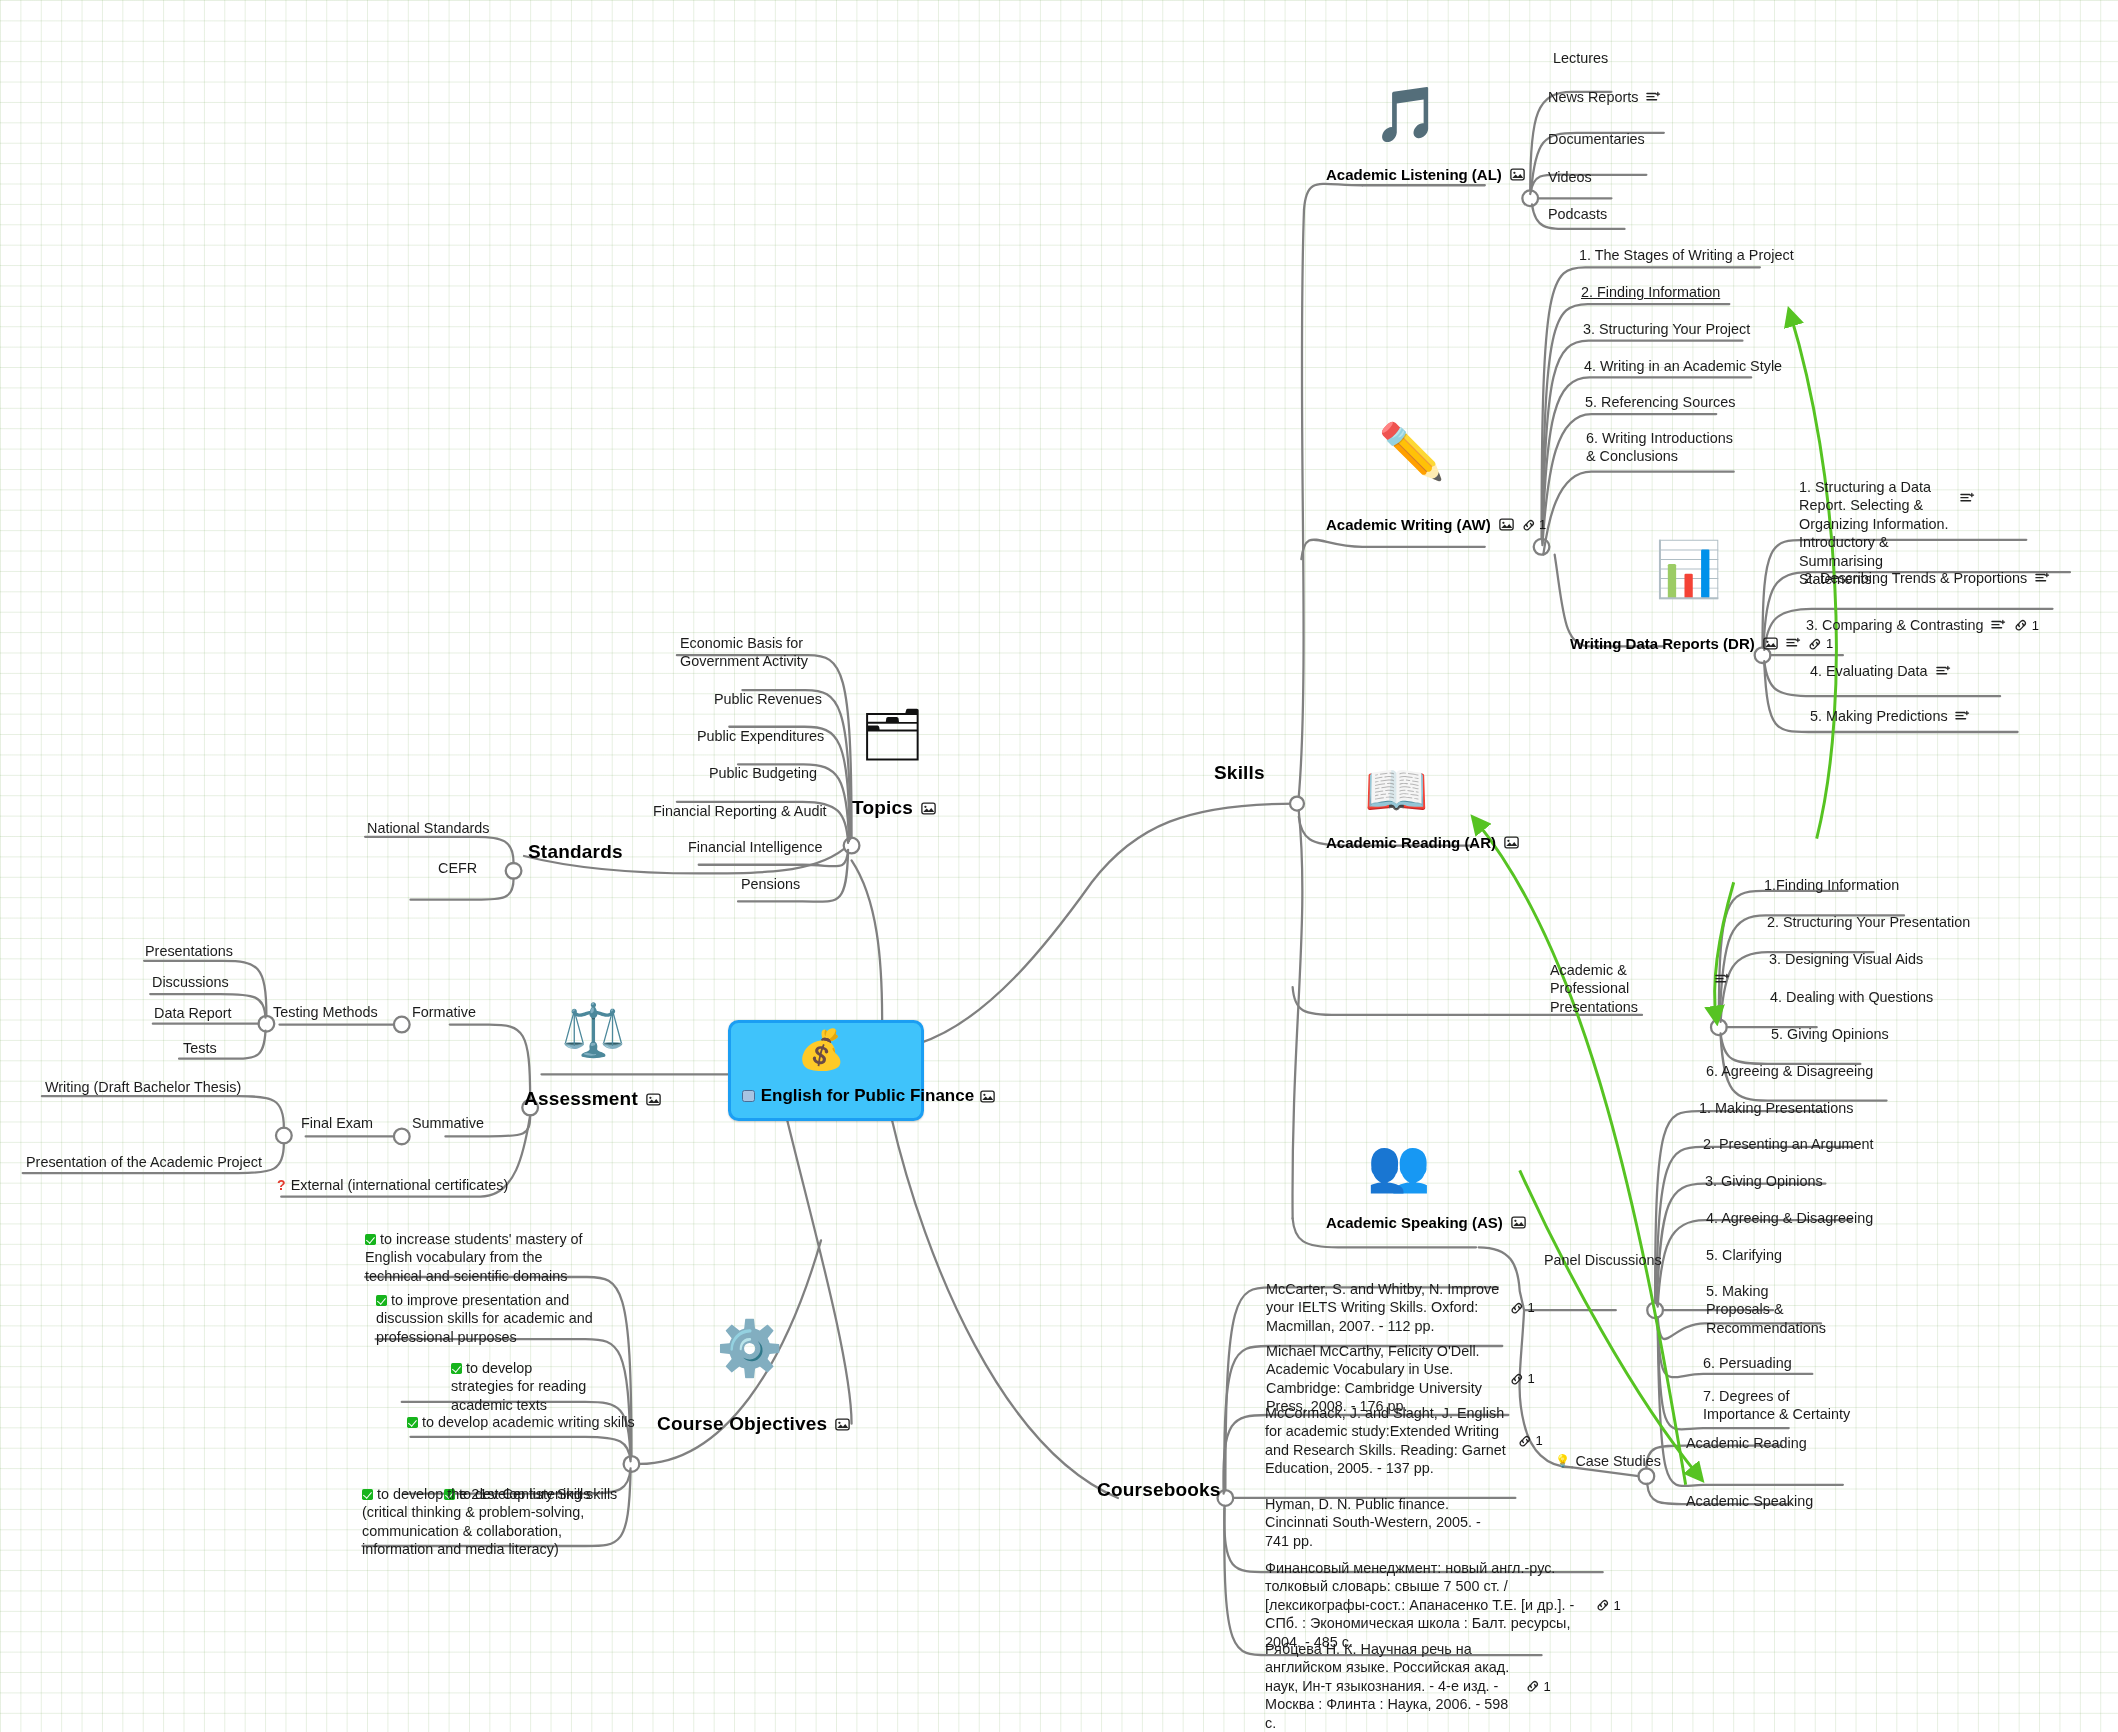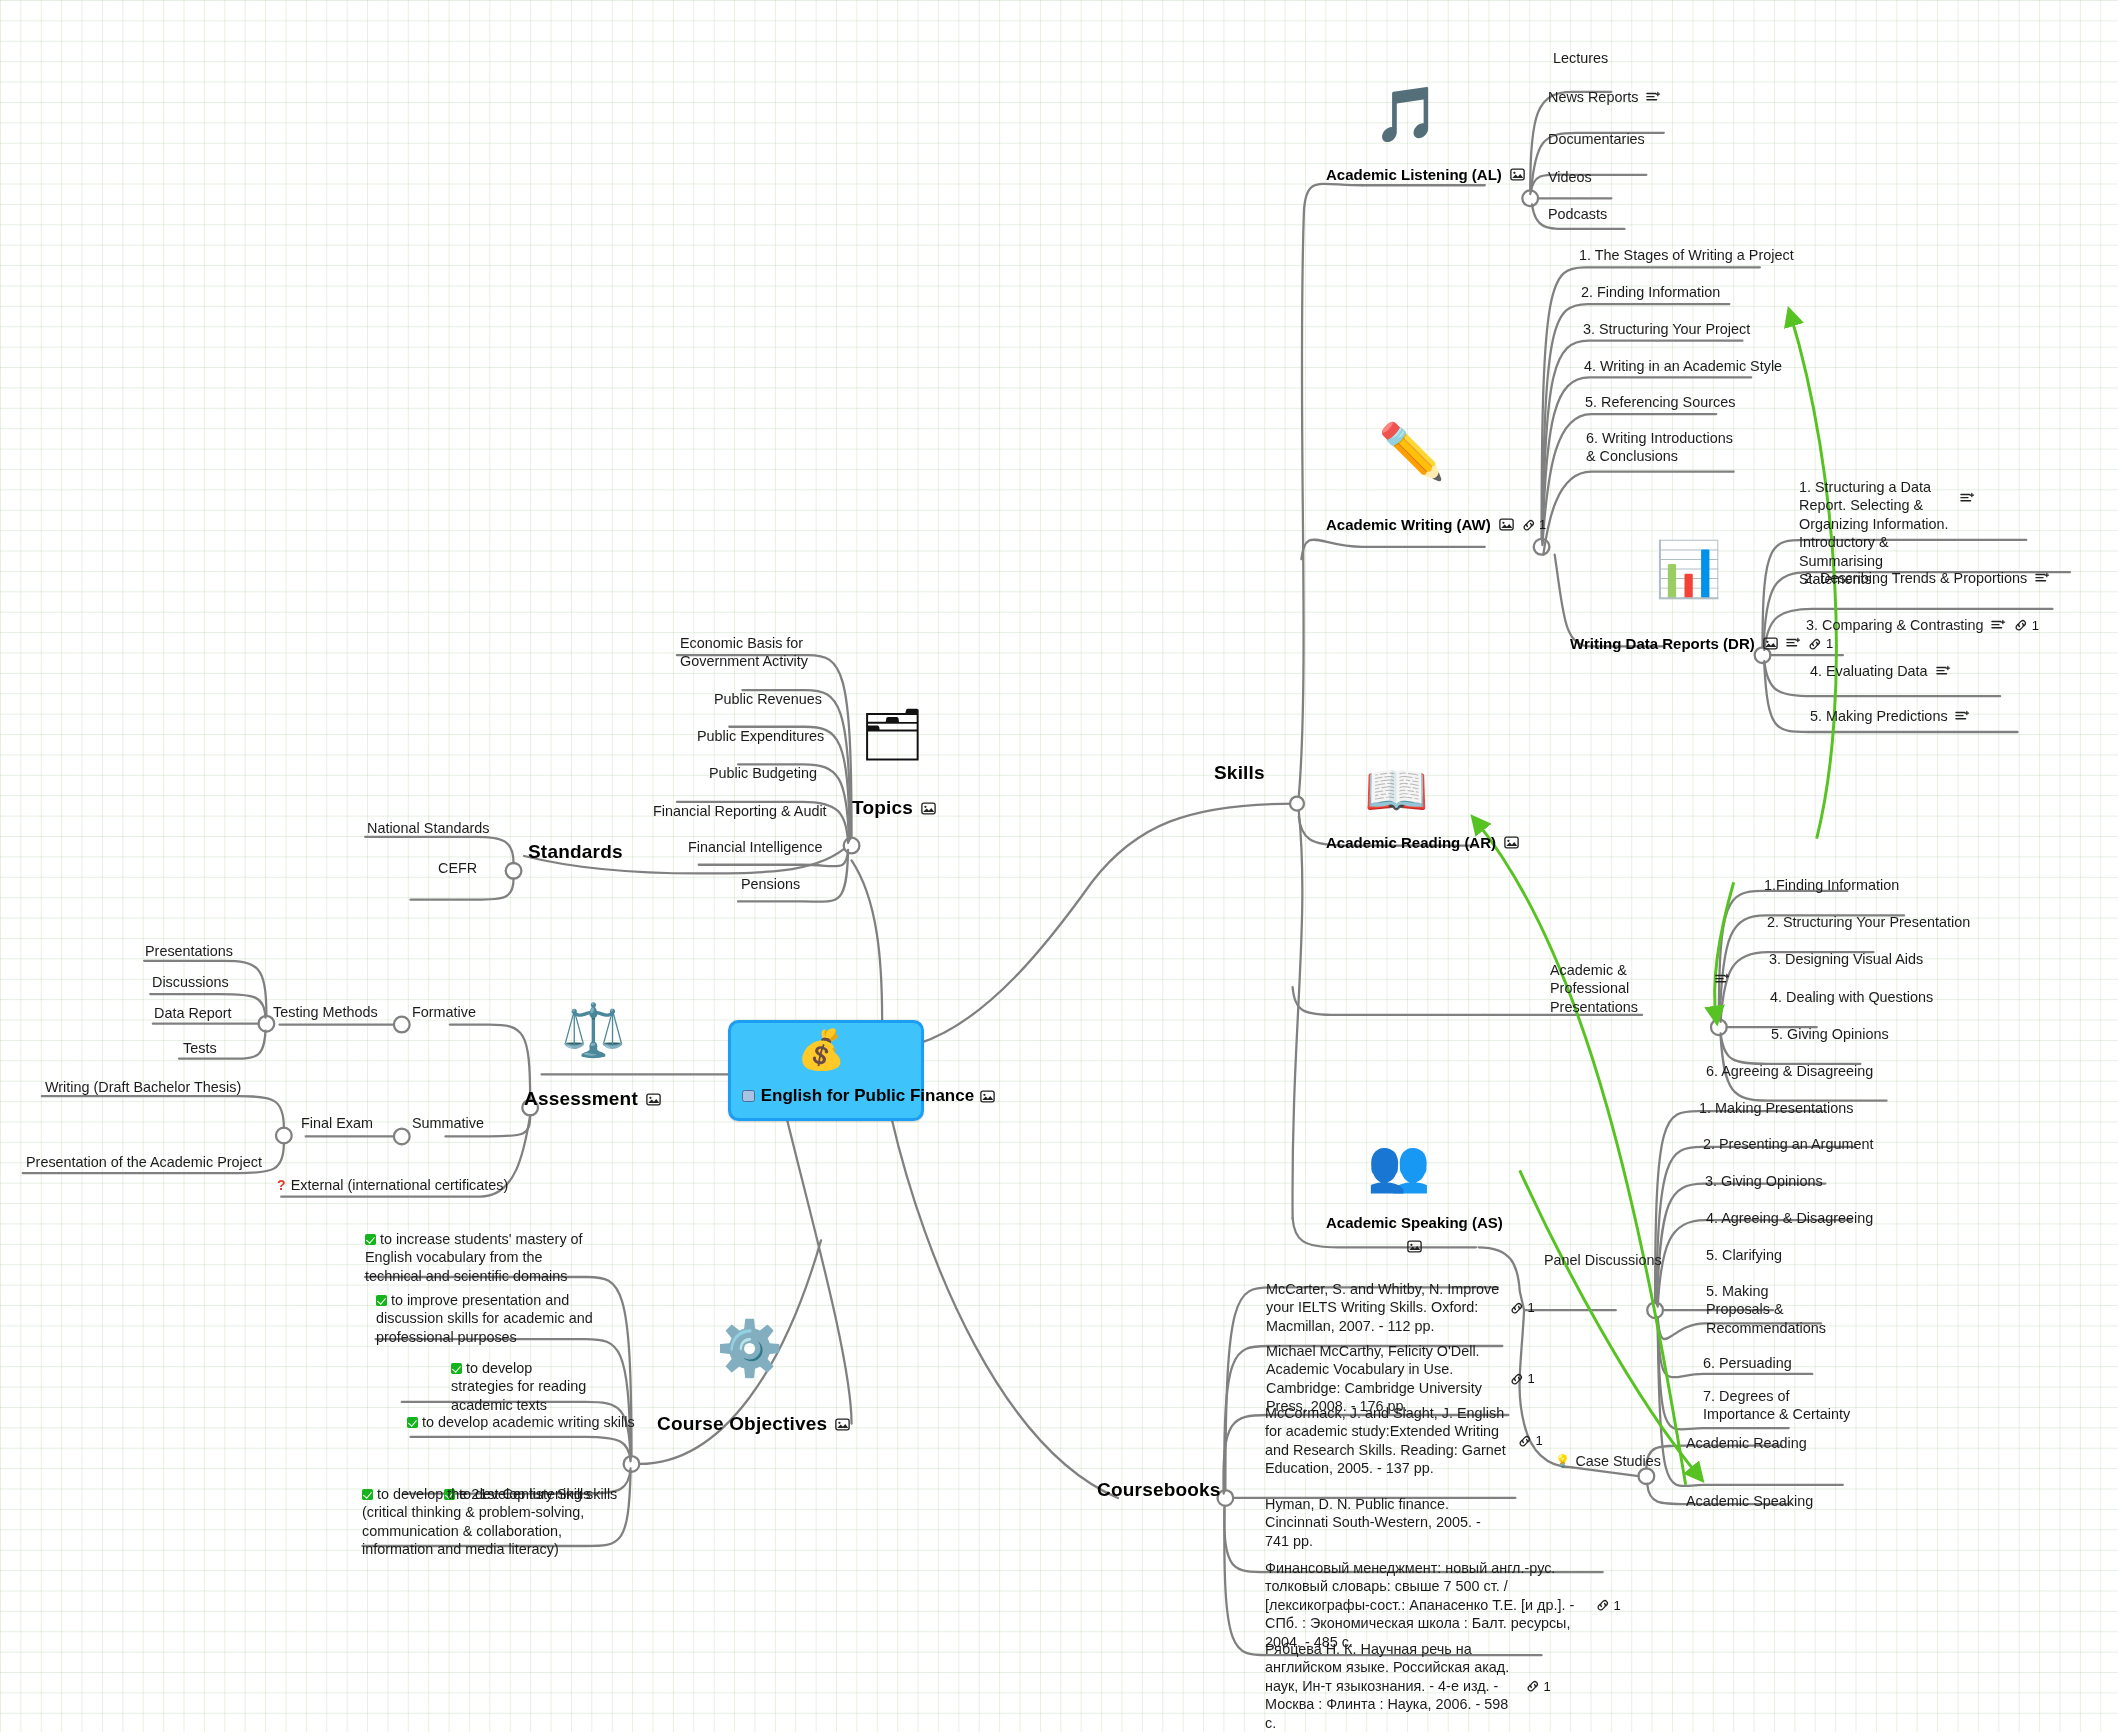--- a/index.html
+++ b/index.html
@@ -256,21 +256,21 @@
   <span class="meta">
       <svg width="14" height="14" viewBox="0 0 16 16">
         <path d="M6.2 9.8a3 3 0 0 1 0-4.2l2-2a3 3 0 0 1 4.2 4.2l-1 1" stroke="#222" stroke-width="1.5" fill="none" stroke-linecap="round"></path>
         <path d="M9.8 6.2a3 3 0 0 1 0 4.2l-2 2a3 3 0 1 1-4.2-4.2l1-1" stroke="#222" stroke-width="1.5" fill="none" stroke-linecap="round"></path>
       </svg>
       <span class="linknum">1</span>
     </span>
 </div>
 
 <div class="node lbl" style="left:1579px;top:246px;">1. The Stages of Writing a Project</div>
-<div class="node lbl" style="left:1581px;top:283px;">2. Finding Information</div>
+<div class="node lbl" style="left:1581px;top:283px;text-decoration:underline;">2. Finding Information</div>
 <div class="node lbl" style="left:1583px;top:320px;">3. Structuring Your Project</div>
 <div class="node lbl" style="left:1584px;top:357px;">4. Writing in an Academic Style</div>
 <div class="node lbl" style="left:1585px;top:393px;">5. Referencing Sources</div>
 <div class="node lbl wrap" style="left:1586px;top:429px;width:148px;">6. Writing Introductions &amp; Conclusions</div>
 
 <div class="node emoji" style="left:1655px;top:542px;font-size:54px;">📊</div>
 <div class="node row" style="left:1570px;top:635px;">
   <span class="sub-main-lbl">Writing Data Reports (DR)</span>
   <span class="icon-img">
       <svg width="15" height="15" viewBox="0 0 17 17">
@@ -369,21 +369,21 @@
     </span>
 </div>
 <div class="node lbl" style="left:1764px;top:876px;">1.Finding Information</div>
 <div class="node lbl" style="left:1767px;top:913px;">2. Structuring Your Presentation</div>
 <div class="node lbl" style="left:1769px;top:950px;">3. Designing Visual Aids</div>
 <div class="node lbl" style="left:1770px;top:988px;">4. Dealing with Questions</div>
 <div class="node lbl" style="left:1771px;top:1025px;">5. Giving Opinions</div>
 <div class="node lbl" style="left:1706px;top:1062px;">6. Agreeing &amp; Disagreeing</div>
 
 <div class="node emoji" style="left:1367px;top:1140px;font-size:51px;">👥</div>
-<div class="node row" style="left:1326px;top:1214px;flex-direction:column;">
+<div class="node row" style="left:1326px;top:1214px;">
   <span class="sub-main-lbl">Academic Speaking (AS)</span>
   <span class="icon-img">
       <svg width="15" height="15" viewBox="0 0 17 17">
         <rect x="1" y="2.5" width="15" height="12" rx="2.2" fill="none" stroke="#222" stroke-width="1.5"></rect>
         <circle cx="5" cy="6.6" r="1.3" fill="#222"></circle>
         <path d="M2.5 12.5 L6.4 8.6 L9 11 L11.6 8 L15 12.5 Z" fill="#222"></path>
       </svg>
     </span>
 </div>
 

